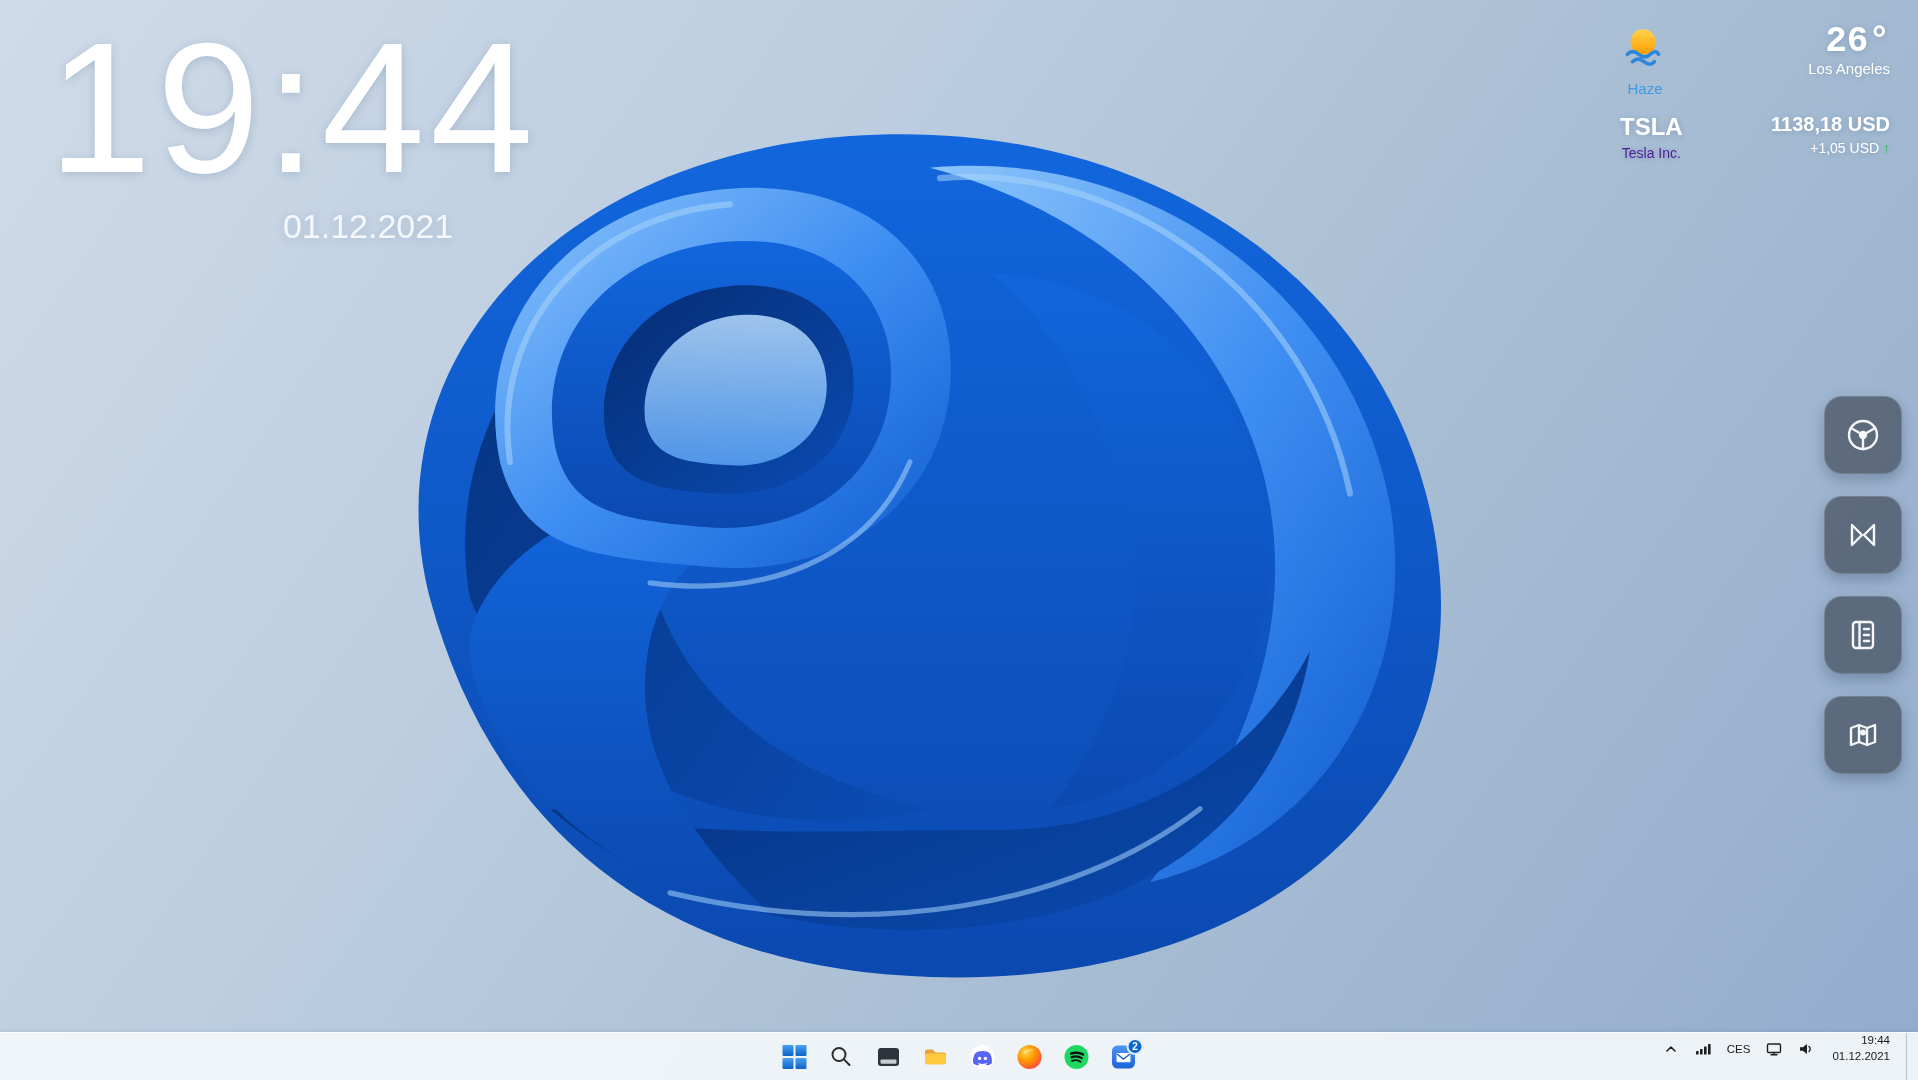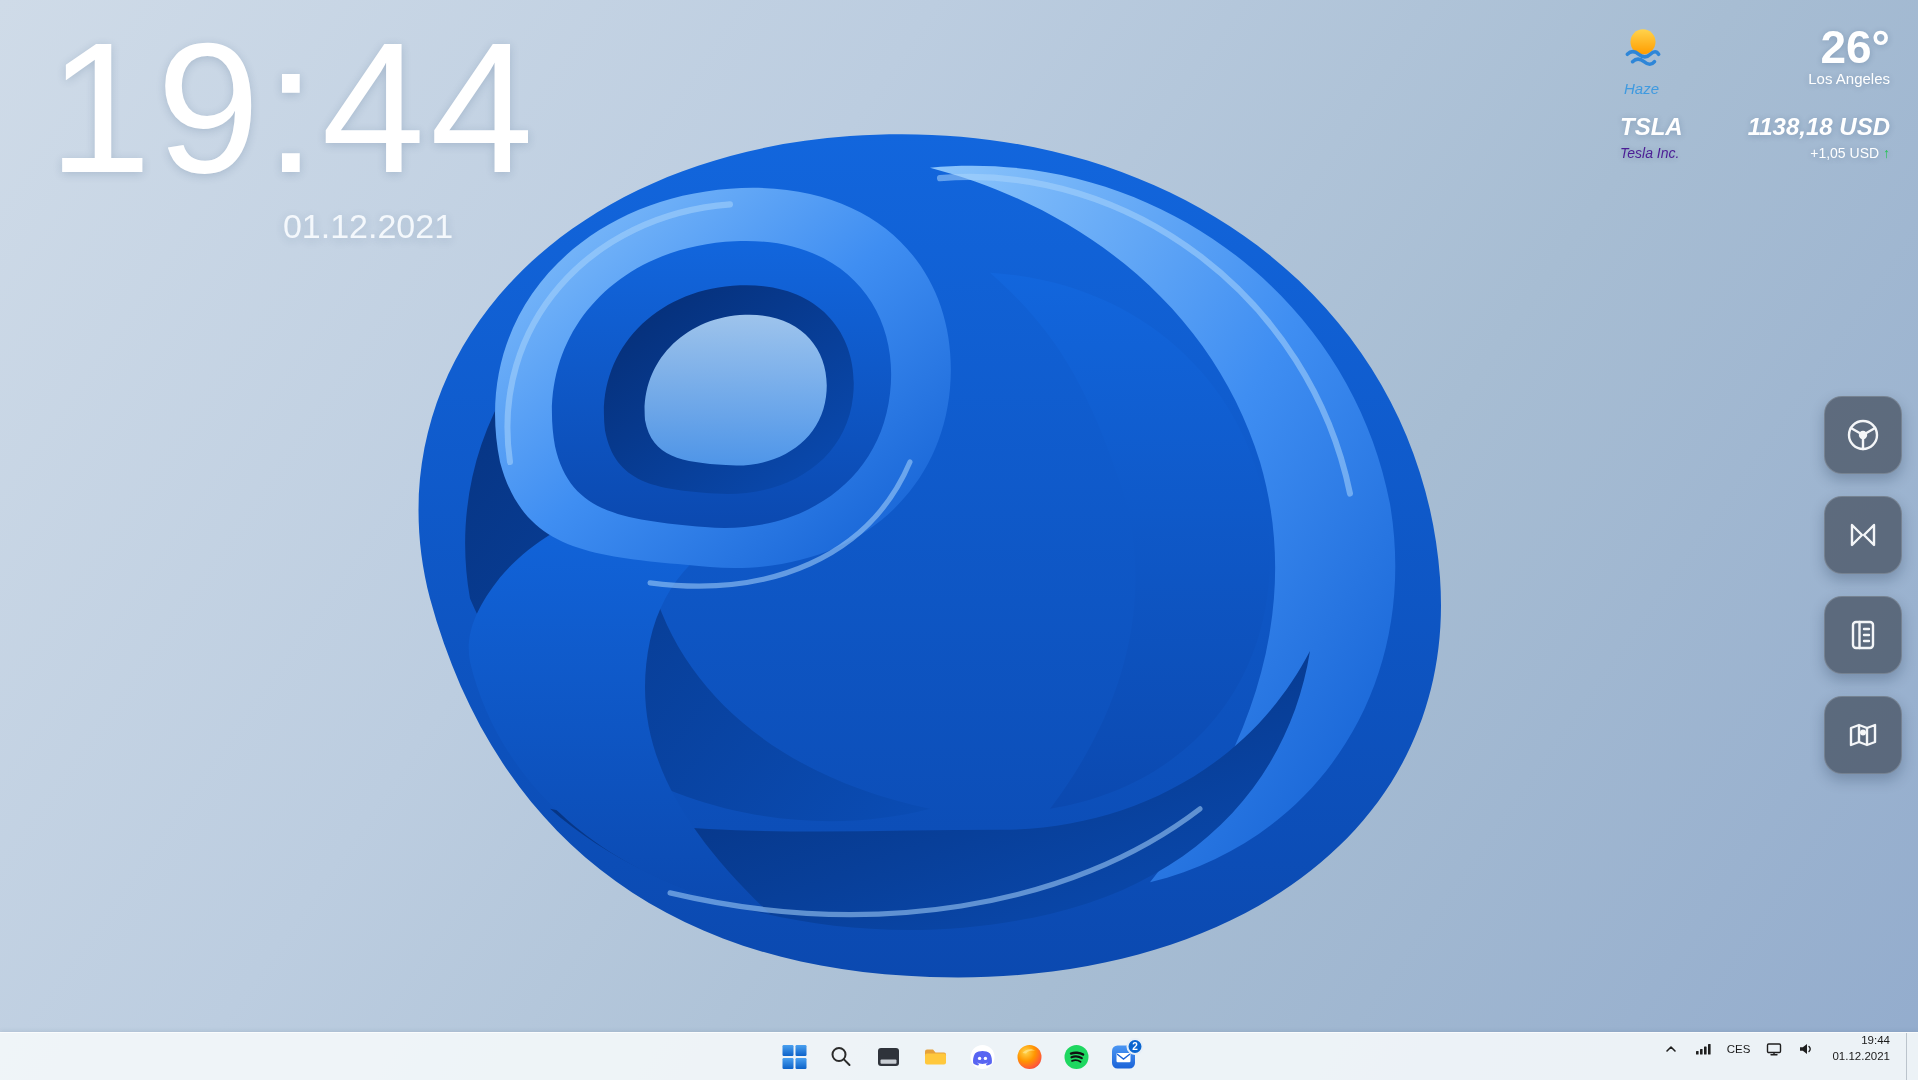--- a/index.html
+++ b/index.html
@@ -17,28 +17,28 @@
   .clock { position:absolute; left:48px; top:10px; color:#fff; width:640px;
            text-shadow:0 2px 10px rgba(30,60,100,.18); }
   .clock-time { font-size:186px; font-weight:300; line-height:1.05; letter-spacing:5px; }
   .clock-date { font-size:34px; font-weight:300; text-align:center; margin-top:2px; color:#f4f8fc; }
 
   
   .widget { position:absolute; top:24px; right:28px; width:270px; color:#fff;
             text-shadow:0 1px 6px rgba(20,50,90,.22); }
   .w-row { display:flex; justify-content:space-between; align-items:flex-start; }
   .w-row + .w-row { margin-top:16px; }
-  .w-left { text-align:left;font-style:italic; }
+  .w-left { text-align:center; }
   .w-right { text-align:right; }
   .w-cond { font-size:15px; color:#3f9ae0; margin-top:6px; margin-left:4px; text-shadow:none; }
-  .w-temp { font-size:46px; font-weight:bold; line-height:1; }
+  .w-temp { font-size:36px; font-weight:bold; line-height:1;font-family:Liberation Mono, monospace; }
   .w-loc  { font-size:15px; margin-top:0; }
   .s-sym  { font-size:24px; font-weight:bold; }
   .s-comp { font-size:14px; color:#4c1d95; margin-top:4px; }
-  .s-price{ font-size:24px; font-weight:bold;font-style:italic; }
+  .s-price{ font-size:20px; font-weight:bold; }
   .s-chg  { font-size:14px; margin-top:4px; }
   .s-arrow{ color:#23c552; font-weight:bold; }
 
   
   .dock { position:absolute; right:16px; top:396px; display:flex; flex-direction:column; gap:22px; }
   .dock-item { width:78px; height:78px; border-radius:18px;
                background:rgba(46,54,66,.58); border:1px solid rgba(255,255,255,.16);
                display:flex; align-items:center; justify-content:center;
                box-shadow:0 6px 14px rgba(10,30,60,.25); cursor:pointer; }
 

